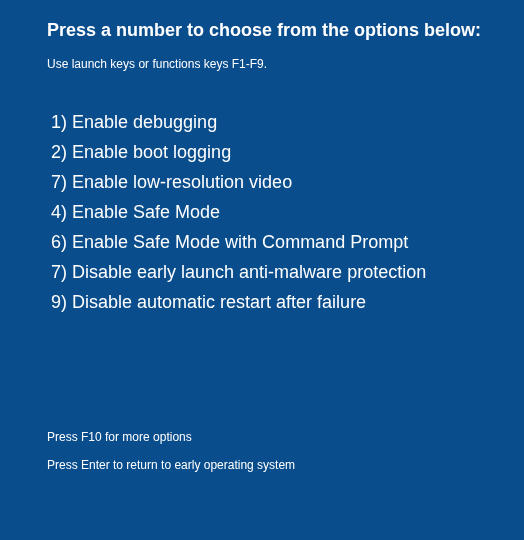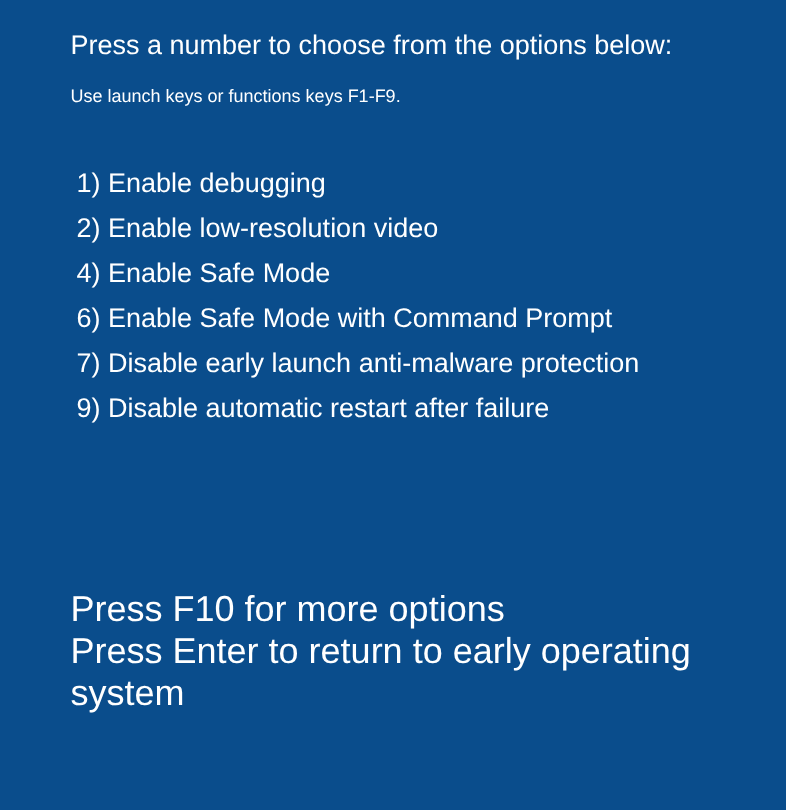--- a/index.html
+++ b/index.html
@@ -11,21 +11,21 @@
       width: 524px;
       height: 540px;
       background-color: #0a4d8c;
       font-family: "Segoe UI", "Segoe UI Light", -apple-system, sans-serif;
       font-weight: 300;
       color: #ffffff;
       padding: 20px 0 0 47px;
     }
     .heading {
       font-size: 18px;
-      font-weight: 400;
+      font-weight: 700;
       margin-bottom: 16px;
     }
     .subheading {
       font-size: 12px;
       font-weight: 300;
       margin-bottom: 36px;
     }
     .options {
       display: flex;
       flex-direction: column;
@@ -40,34 +40,35 @@
     }
     .highlighted {
       border: 2px solid #ff0000;
       line-height: 26px;
       padding: 0 3px;
     }
     .footer {
       margin-top: 106px;
     }
     .footer-line {
-      font-size: 24px;
+      font-size: 12px;
       font-weight: 300;
       line-height: 28px;
     }
   </style>
 </head>
 <body>
 
 <div class="heading">Press a number to choose from the options below:</div>
 <div class="subheading">Use launch keys or functions keys F1-F9.</div>
 
 <div class="options">
   <div class="option">1) Enable debugging</div>
-  <div class="option">2) Enable low-resolution video</div>
+  <div class="option">2) Enable boot logging</div>
+  <div class="option">7) Enable low-resolution video</div>
   <div class="option">4) Enable Safe Mode</div>
   <div class="option">6) Enable Safe Mode with Command Prompt</div>
   <div class="option">7) Disable early launch anti-malware protection</div>
   <div class="option">9) Disable automatic restart after failure</div>
 </div>
 
 <div class="footer">
   <div class="footer-line">Press F10 for more options</div>
   <div class="footer-line">Press Enter to return to early operating system</div>
 </div>

